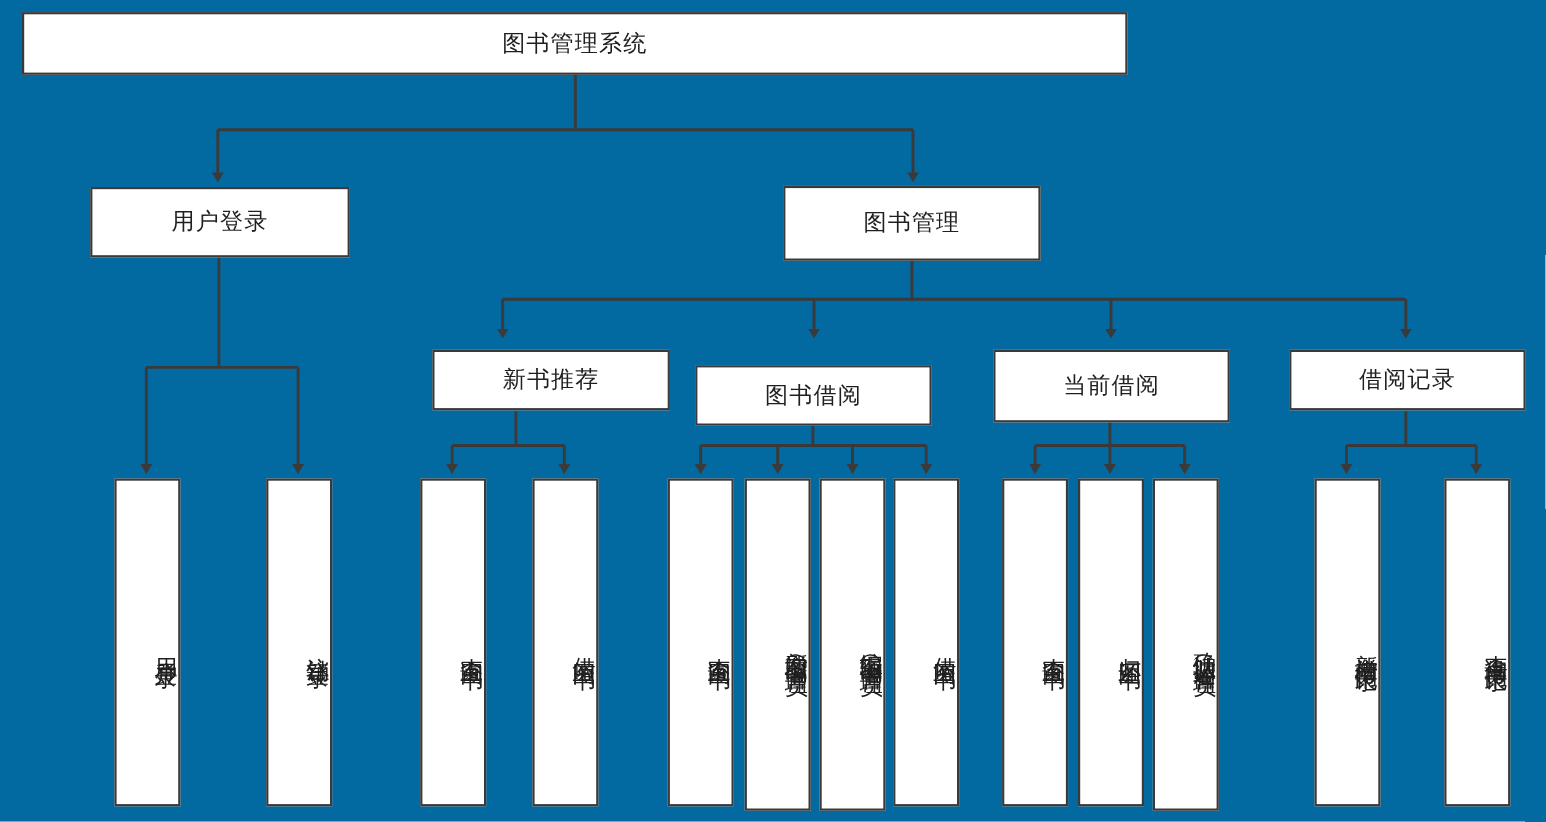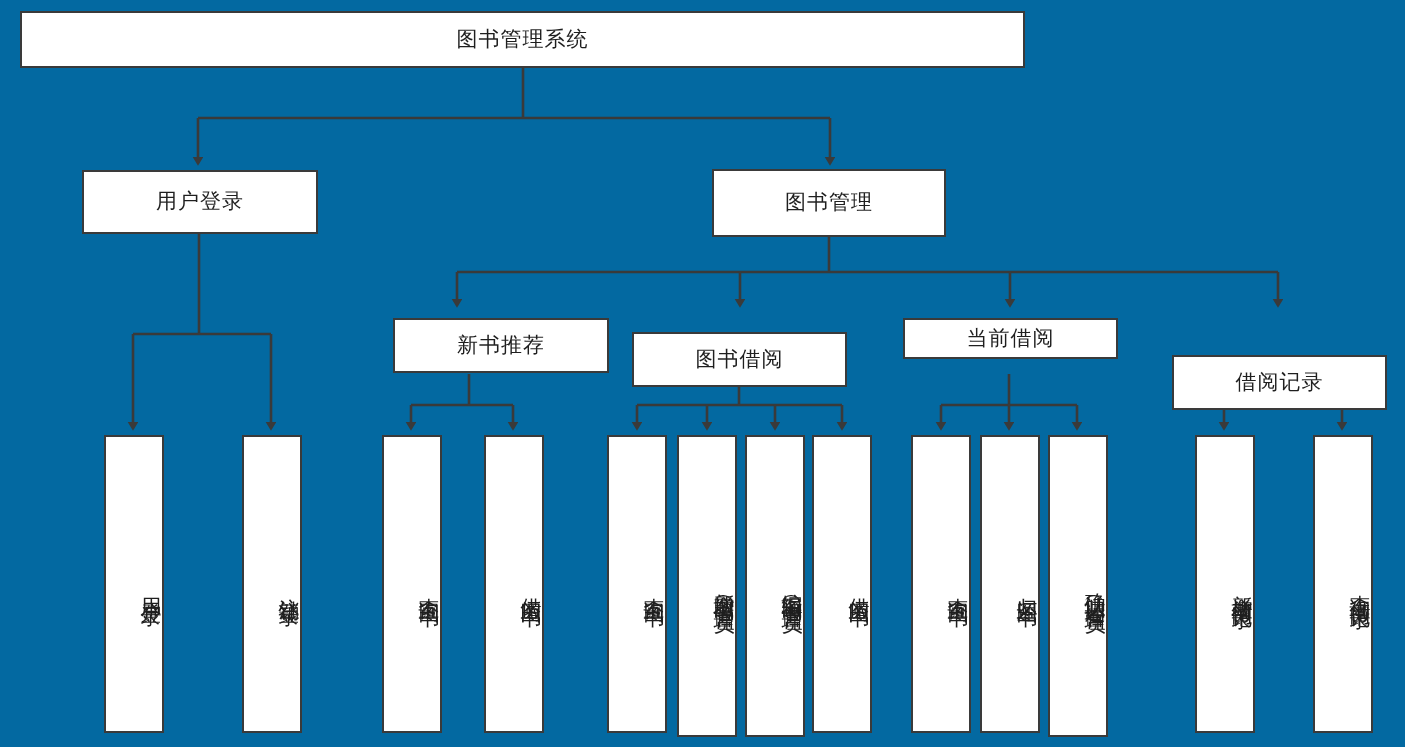--- a/index.html
+++ b/index.html
@@ -134,25 +134,25 @@
   </div>
 
   <div class="node h" style="left:361px; top:318px; width:216px; height:55px;margin-left:32px;">
     <span class="cap">新书推荐</span>
   </div>
 
   <div class="node h" style="left:632px; top:332px; width:215px; height:55px;">
     <span class="cap">图书借阅</span>
   </div>
 
-  <div class="node h" style="left:903px; top:318px; width:215px; height:41px;">
+  <div class="node h" style="left:903px; top:318px; width:215px; height:66px;">
     <span class="cap">当前借阅</span>
   </div>
 
-  <div class="node h" style="left:1172px; top:318px; width:215px; height:55px;margin-top:37px;">
+  <div class="node h" style="left:1172px; top:318px; width:215px; height:55px;">
     <span class="cap">借阅记录</span>
   </div>
 
   <div class="node v" style="left:104px; top:435px; width:60px; height:298px;">
     <span class="cap">用户登录</span>
   </div>
 
   <div class="node v" style="left:242px; top:435px; width:60px; height:298px;">
     <span class="cap">注销登录</span>
   </div>

